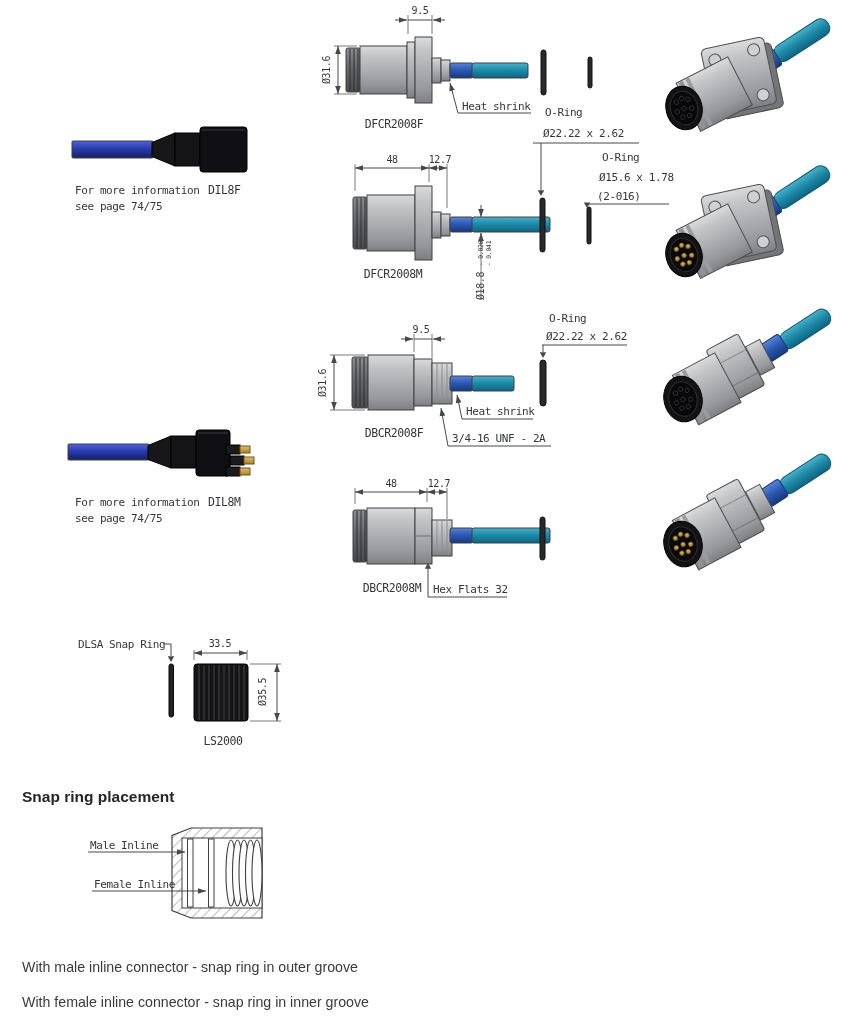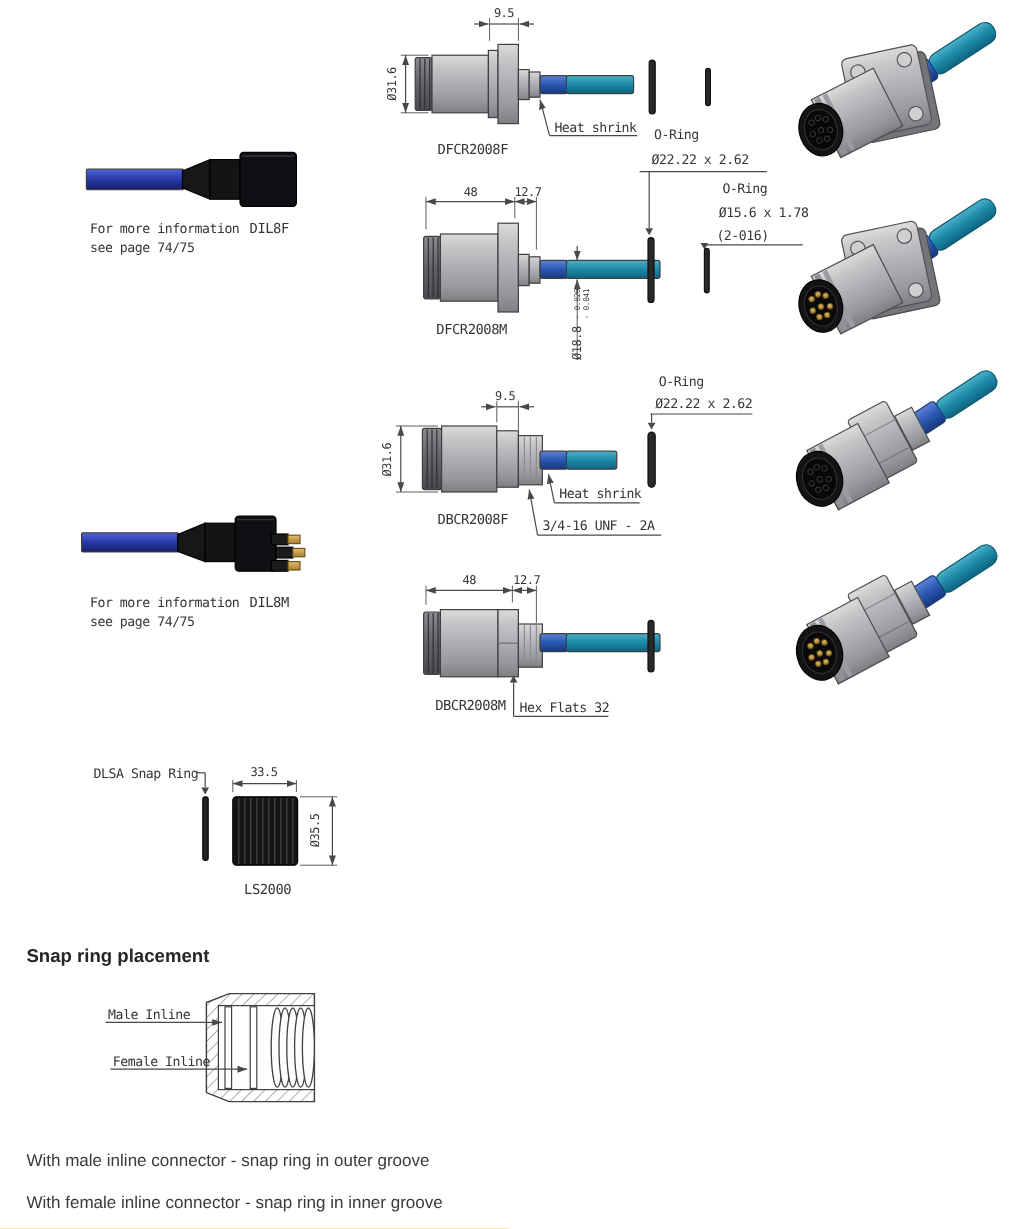--- a/index.html
+++ b/index.html
@@ -1,16 +1,16 @@
 <!DOCTYPE html>
 <html><head>
 <meta charset="utf-8">
 <style>
   html,body{margin:0;padding:0;background:#ffffff;}
-  .canvas{position:relative;width:852px;height:1024px;background:#eab308;overflow:hidden;}
+  .canvas{position:relative;width:852px;height:1024px;background:#7dd3fc;overflow:hidden;}
   svg{display:block;}
   text{font-family:"DejaVu Sans Mono",monospace;fill:#35363a;}
   .tech{font-size:11px;letter-spacing:-0.4px;}
   .dim{font-size:10px;letter-spacing:-0.4px;}
   .model{font-size:11.5px;letter-spacing:-0.4px;}
   .tol{font-size:6.5px;letter-spacing:-0.3px;}
   .heading{font-family:"Liberation Sans",sans-serif;font-weight:bold;font-size:15.5px;fill:#262626;letter-spacing:0;}
   .note{font-family:"Liberation Sans",sans-serif;font-size:14.2px;fill:#3a3a3a;letter-spacing:0;}
   .ln{stroke:#47484c;stroke-width:1;fill:none;}
   .ext{stroke:#55565a;stroke-width:0.8;fill:none;}

